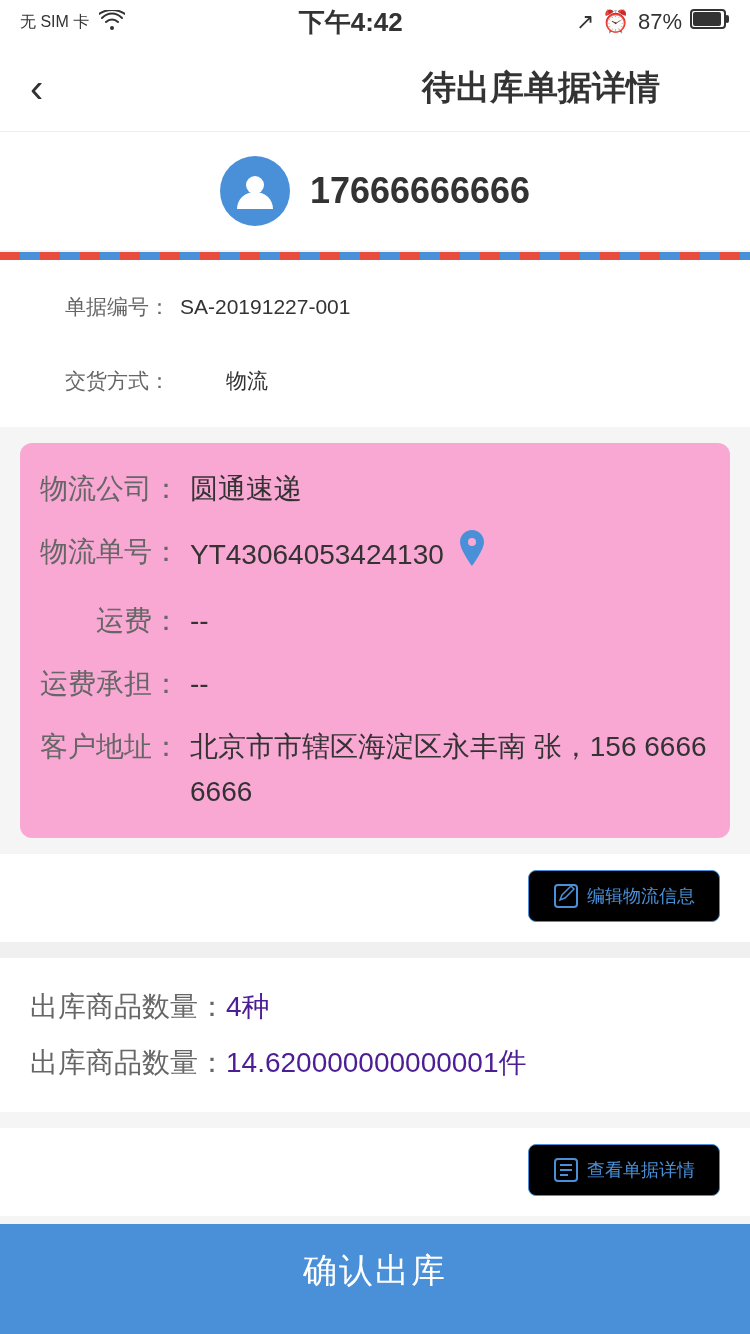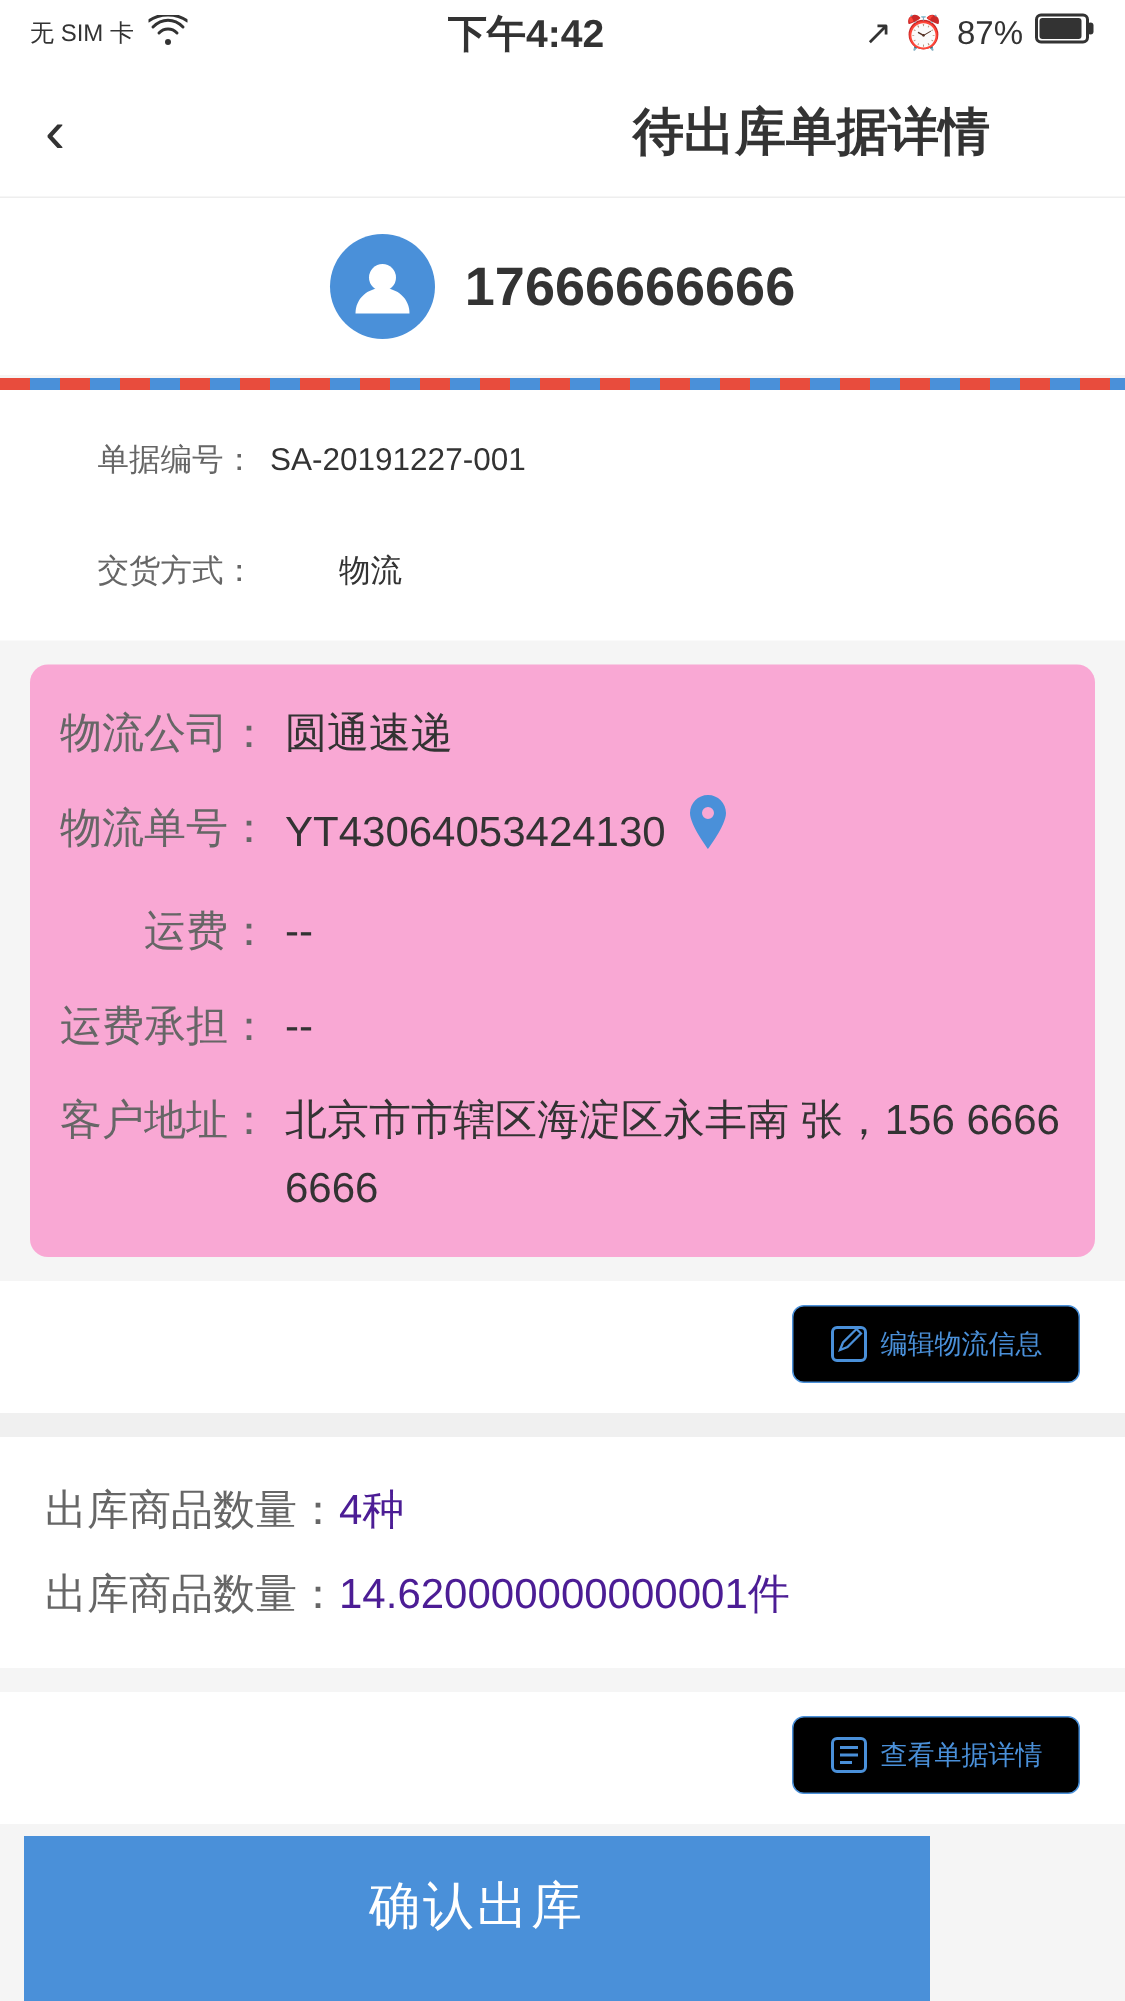--- a/index.html
+++ b/index.html
@@ -240,22 +240,22 @@
     
     .bottom-space {
       height: 180px;
       background: #f5f5f5;
     }
 
     
     .confirm-btn-wrap {
       position: fixed;
       bottom: 0;
-      left: 16px;
-      width: 604px;
+      left: 0;
+      width: 750px;
       background: #4a90d9;
       padding: 24px 0 40px 0;
     }
     .confirm-btn {
       display: block;
       width: 100%;
       background: transparent;
       border: none;
       color: #fff;
       font-size: 34px;

